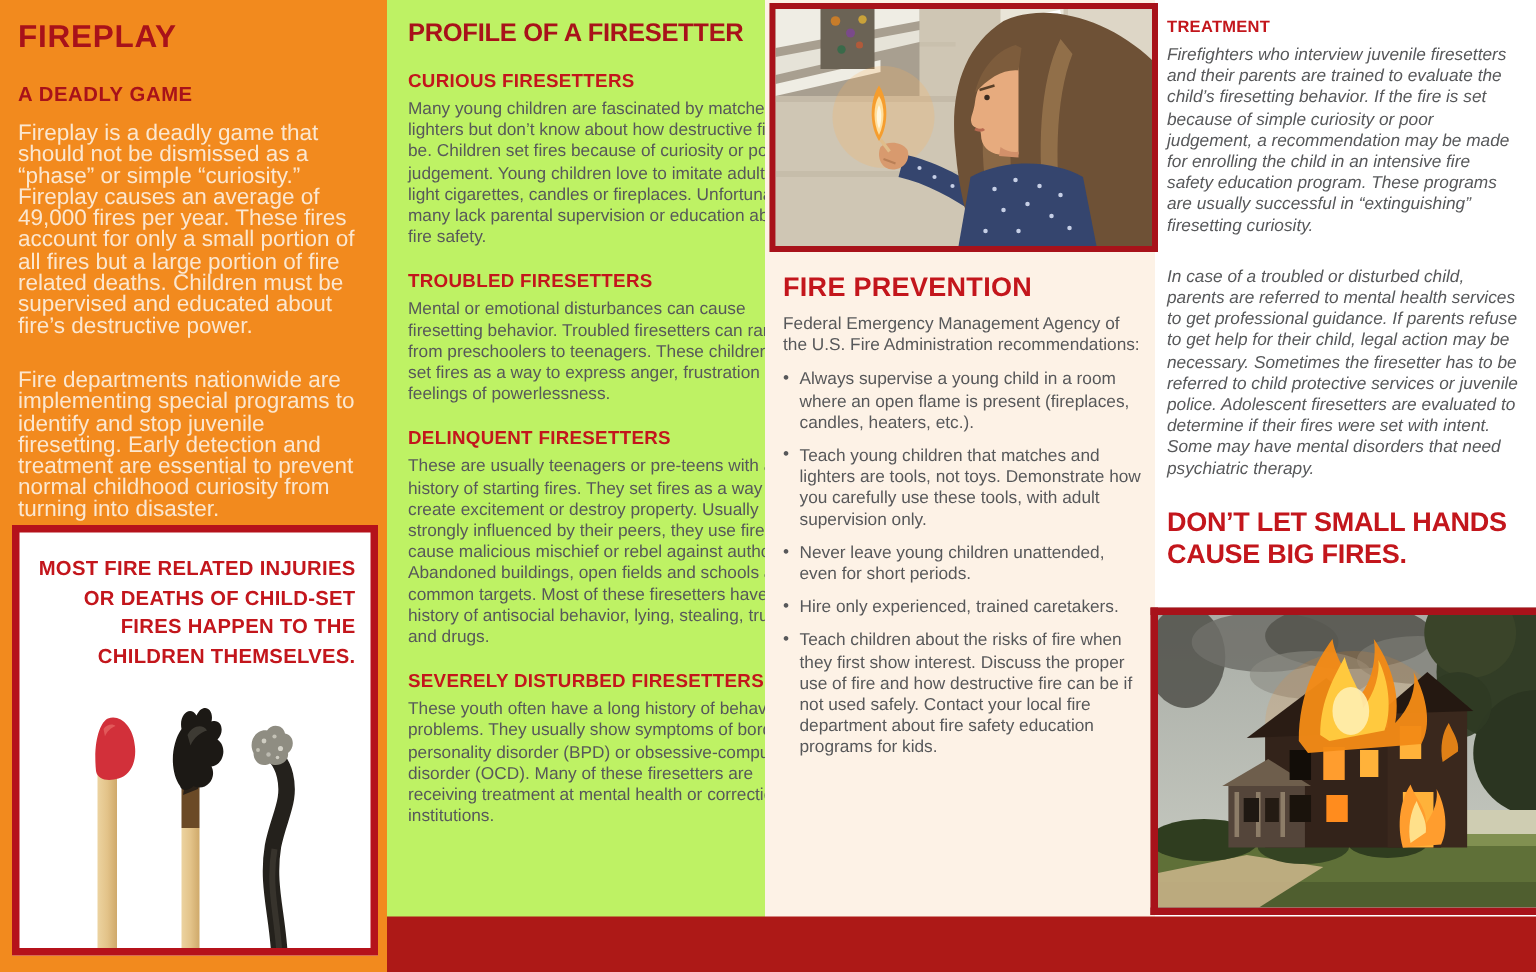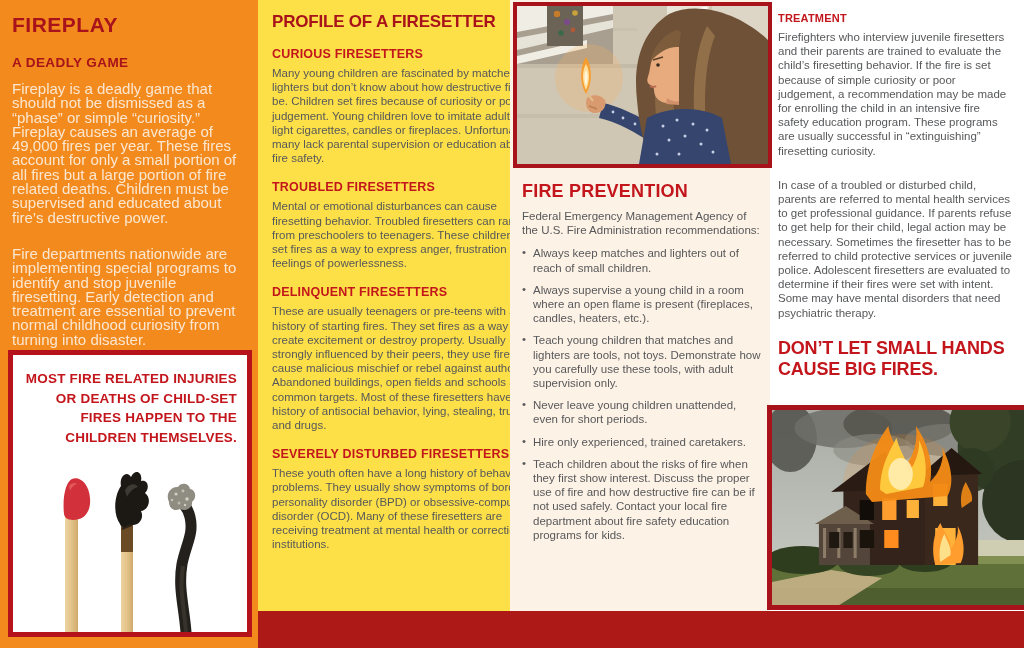--- a/index.html
+++ b/index.html
@@ -1,21 +1,21 @@
 <!DOCTYPE html>
 <html><head>
 <meta charset="utf-8">
 <style>
   * { margin:0; padding:0; box-sizing:border-box; }
   html,body { width:1024px; height:648px; font-family:"Liberation Sans", sans-serif; }
   #page { position:relative; width:1024px; height:648px; overflow:hidden; background:#fff; }
 
   .panel { position:absolute; top:0; bottom:0; }
   .p1 { left:0;   width:258px; background:#F28A1E; }
-  .p2 { left:258px; width:296px; background:#fde047;padding-left:24px; }
+  .p2 { left:258px; width:296px; background:#bef264;padding-left:24px; }
   .p3 { left:510px; width:260px; background:#FDF2E6; }
   .p4 { left:770px; width:254px; background:#FFFFFF; }
   .bottom-bar { position:absolute; left:258px; width:766px; top:611px; height:37px; background:#AD1917; }
 
   
   .p1-text { position:absolute; top:0; left:0; right:0; height:350px; overflow:hidden;
              padding:13px 18px 8px 12px; }
   .p1-title { color:#A8121A; font-size:21px; font-weight:bold; letter-spacing:.5px; white-space:nowrap; }
   .p1-sub   { color:#A8121A; font-size:13.5px; font-weight:bold; letter-spacing:.4px; margin-top:18px; white-space:nowrap; }
   .p1-text p { color:#FBE7D0; font-size:15px; line-height:14.3px; margin-top:12px; }
@@ -44,21 +44,21 @@
   .p3-head { color:#C3161C; font-size:18px; font-weight:bold; letter-spacing:.2px; }
   .p3-intro { color:#57585A; font-size:11.5px; line-height:14.2px; margin-top:7px; }
   .p3-list { list-style:none; margin-top:9px; }
   .p3-list li { position:relative; color:#57585A; font-size:11.5px; line-height:14.2px;
                 padding-left:11px; margin-bottom:8px; }
   .p3-list li::before { content:"•"; position:absolute; left:0; top:-1px; color:#57585A; }
 
   
   .p4-content { position:absolute; top:12px; left:8px; right:12px; }
   .p4-head { color:#C3161C; font-size:11px; font-weight:bold; letter-spacing:.2px; }
-  .p4-content p { color:#57585A; font-size:11.5px; line-height:14.2px; margin-top:6px; }
+  .p4-content p { color:#57585A; font-size:11.5px; line-height:14.2px; margin-top:6px;font-style:italic; }
   .p4-content p + p { margin-top:20px; }
   .slogan { color:#C3161C; font-size:18px; font-weight:bold; line-height:21px;
             letter-spacing:-.2px; margin-top:18px; }
 </style>
 </head>
 <body>
 
 <div id="page">
 
   <div class="panel p1">
@@ -128,21 +128,20 @@
       <div class="sec-head">SEVERELY DISTURBED FIRESETTERS</div>
       <div class="sec-body">These youth often have a long history of behavioral problems. They usually show symptoms of borderline personality disorder (BPD) or obsessive-compulsive disorder (OCD). Many of these firesetters are receiving treatment at mental health or correctional institutions.</div>
     </div>
   </div>
 
   <div class="panel p3">
     <div class="p3-content">
       <div class="p3-head">FIRE PREVENTION</div>
       <div class="p3-intro">Federal Emergency Management Agency of the U.S. Fire Administration recommendations:</div>
       <ul class="p3-list">
-        <li>Always keep matches and lighters out of reach of small children.</li>
         <li>Always supervise a young child in a room where an open flame is present (fireplaces, candles, heaters, etc.).</li>
         <li>Teach young children that matches and lighters are tools, not toys. Demonstrate how you carefully use these tools, with adult supervision only.</li>
         <li>Never leave young children unattended, even for short periods.</li>
         <li>Hire only experienced, trained caretakers.</li>
         <li>Teach children about the risks of fire when they first show interest. Discuss the proper use of fire and how destructive fire can be if not used safely. Contact your local fire department about fire safety education programs for kids.</li>
       </ul>
     </div>
   </div>
 
   <div class="panel p4">

